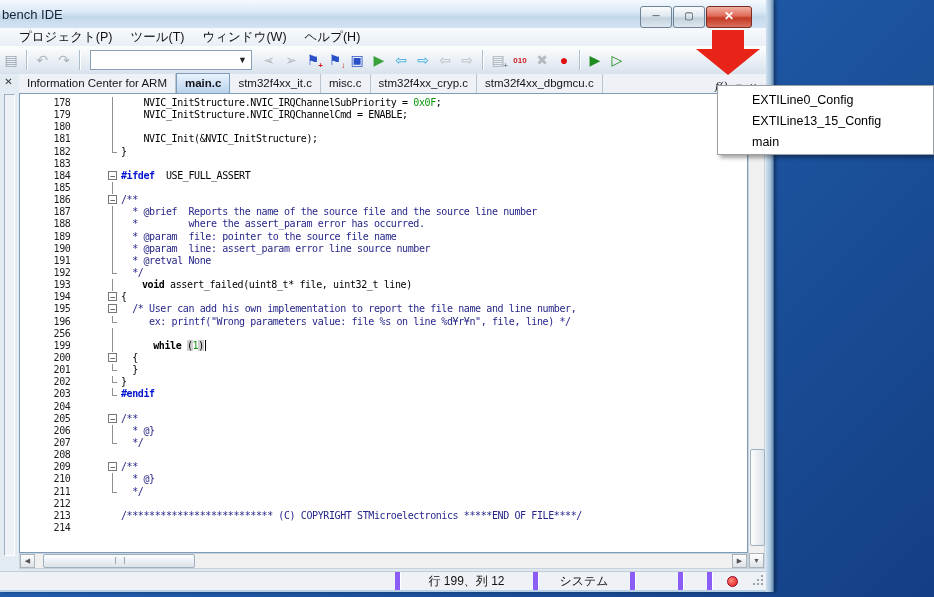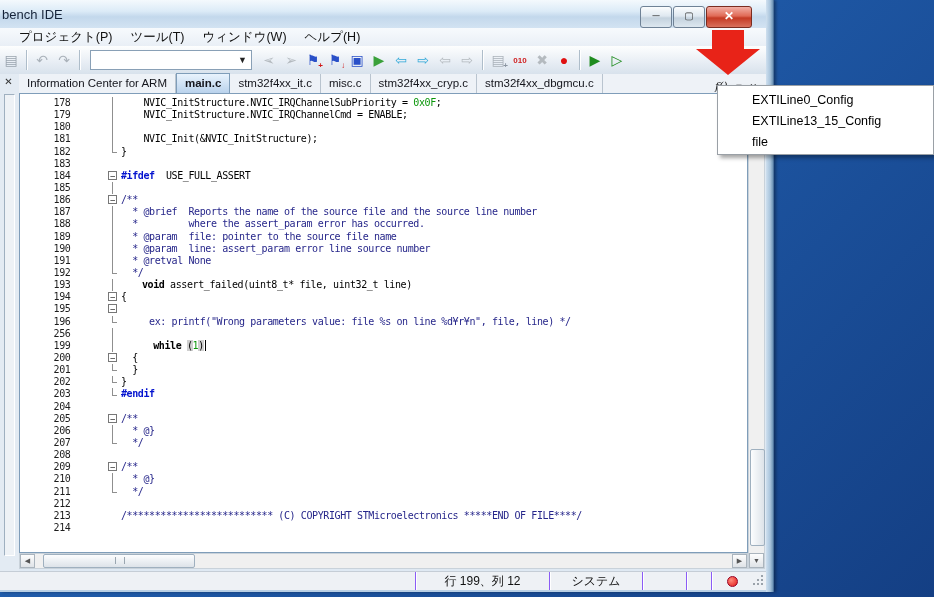--- a/index.html
+++ b/index.html
@@ -93,21 +93,21 @@
           border:1px solid #9fb0bf;border-radius:2px;position:relative;}
   #hthumb .grip{position:absolute;left:50%;top:2px;width:8px;height:7px;margin-left:-4px;
           border-left:1px solid #9aa6b0;border-right:1px solid #9aa6b0;}
   #hspacer{flex:1;}
   #vthumb{position:absolute;left:1px;top:355px;width:13px;height:95px;
           background:linear-gradient(90deg,#fcfdfe,#dde3e9);border:1px solid #9fb0bf;border-radius:2px;}
 
   
   #statusbar{left:0;top:571px;width:766px;height:19px;background:#eef1f5;border-top:1px solid #c5cdd6;
              display:flex;align-items:stretch;font-size:12px;color:#111;}
-  .scell{border-left:1px solid #8b5cf6;box-shadow:inset 1px 0 0 #fff;display:flex;align-items:center;
+  .scell{border-left:5px solid #8b5cf6;box-shadow:inset 1px 0 0 #fff;display:flex;align-items:center;
          justify-content:center;white-space:nowrap;}
   #sb-spacer{flex:1;border-left:none;box-shadow:none;}
   .sdot{width:9px;height:9px;border-radius:50%;background:radial-gradient(circle at 35% 35%,#ff8a7a,#e01818);
         border:1px solid #902;}
   #sb-grip{width:14px;position:relative;border-left:none;box-shadow:none;}
   #sb-grip i{position:absolute;width:2px;height:2px;background:#9aa2aa;box-shadow:-4px 4px 0 #9aa2aa,-8px 8px 0 #9aa2aa,0 4px 0 #9aa2aa,-4px 8px 0 #9aa2aa,0 8px 0 #9aa2aa;right:3px;top:3px;}
 
   
   #winbottom{left:0;top:590px;width:766px;height:2px;background:#b9cfe4;}
   #winright{left:766px;top:0;width:7px;height:592px;
@@ -208,21 +208,21 @@
           <div class="line"><span class="lnum">185</span><span class="fold"><span class="stem"></span></span><span class="codetxt"></span></div>
           <div class="line"><span class="lnum">186</span><span class="fold"><span class="fbox">−</span></span><span class="codetxt"><span class="seg-c">/**</span></span></div>
           <div class="line"><span class="lnum">187</span><span class="fold"><span class="stem"></span></span><span class="codetxt"><span class="seg-c">  * @brief  Reports the name of the source file and the source line number</span></span></div>
           <div class="line"><span class="lnum">188</span><span class="fold"><span class="stem"></span></span><span class="codetxt"><span class="seg-c">  *         where the assert_param error has occurred.</span></span></div>
           <div class="line"><span class="lnum">189</span><span class="fold"><span class="stem"></span></span><span class="codetxt"><span class="seg-c">  * @param  file: pointer to the source file name</span></span></div>
           <div class="line"><span class="lnum">190</span><span class="fold"><span class="stem"></span></span><span class="codetxt"><span class="seg-c">  * @param  line: assert_param error line source number</span></span></div>
           <div class="line"><span class="lnum">191</span><span class="fold"><span class="stem"></span></span><span class="codetxt"><span class="seg-c">  * @retval None</span></span></div>
           <div class="line"><span class="lnum">192</span><span class="fold"><span class="stem half"></span><span class="foot"></span></span><span class="codetxt"><span class="seg-c">  */</span></span></div>
           <div class="line"><span class="lnum">193</span><span class="fold"><span class="stem"></span></span><span class="codetxt"><span class="seg-k">void</span><span class="seg-p"> assert_failed(uint8_t* file, uint32_t line)</span></span></div>
           <div class="line"><span class="lnum">194</span><span class="fold"><span class="fbox">−</span></span><span class="codetxt"><span class="seg-p">{</span></span></div>
-          <div class="line"><span class="lnum">195</span><span class="fold"><span class="fbox">−</span></span></div>
+          <div class="line"><span class="lnum">195</span><span class="fold"><span class="fbox">−</span></span><span class="codetxt"><span class="seg-c">  /* User can add his own implementation to report the file name and line number,</span></span></div>
           <div class="line"><span class="lnum">196</span><span class="fold"><span class="stem half"></span><span class="foot"></span></span><span class="codetxt"><span class="seg-c">     ex: printf("Wrong parameters value: file %s on line %d¥r¥n", file, line) */</span></span></div>
           <div class="line"><span class="lnum">256</span><span class="fold"><span class="stem"></span></span><span class="codetxt"></span></div>
           <div class="line"><span class="lnum">199</span><span class="fold"><span class="stem"></span></span><span class="codetxt"><span class="seg-p">  </span><span class="seg-k">while</span><span class="seg-p"> </span><span class="seg-h">(</span><span class="seg-num">1</span><span class="seg-h">)</span><span class="cursor"></span></span></div>
           <div class="line"><span class="lnum">200</span><span class="fold"><span class="fbox">−</span></span><span class="codetxt"><span class="seg-p">  {</span></span></div>
           <div class="line"><span class="lnum">201</span><span class="fold"><span class="stem half"></span><span class="foot"></span></span><span class="codetxt"><span class="seg-p">  }</span></span></div>
           <div class="line"><span class="lnum">202</span><span class="fold"><span class="stem half"></span><span class="foot"></span></span><span class="codetxt"><span class="seg-p">}</span></span></div>
           <div class="line"><span class="lnum">203</span><span class="fold"><span class="stem half"></span><span class="foot"></span></span><span class="codetxt"><span class="seg-d">#endif</span></span></div>
           <div class="line"><span class="lnum">204</span><span class="fold"></span><span class="codetxt"></span></div>
           <div class="line"><span class="lnum">205</span><span class="fold"><span class="fbox">−</span></span><span class="codetxt"><span class="seg-c">/**</span></span></div>
           <div class="line"><span class="lnum">206</span><span class="fold"><span class="stem"></span></span><span class="codetxt"><span class="seg-c">  * @}</span></span></div>
@@ -266,19 +266,19 @@
         </div>
     </div>
 
     <div id="winbottom" class="abs"></div>
     <div id="winright" class="abs"></div>
   </div>
 
   <div id="fn-dropdown" class="abs">
       <div class="fn-item">EXTILine0_Config</div>
       <div class="fn-item">EXTILine13_15_Config</div>
-      <div class="fn-item">file</div>
+      <div class="fn-item">main</div>
     </div>
 
   <svg id="red-arrow" class="abs" viewBox="0 0 72 46">
     <polygon points="20,0 52,0 52,19 68,19 36,45 4,19 20,19" fill="#e82318"></polygon>
   </svg>
 </div>
 
 </body></html>

